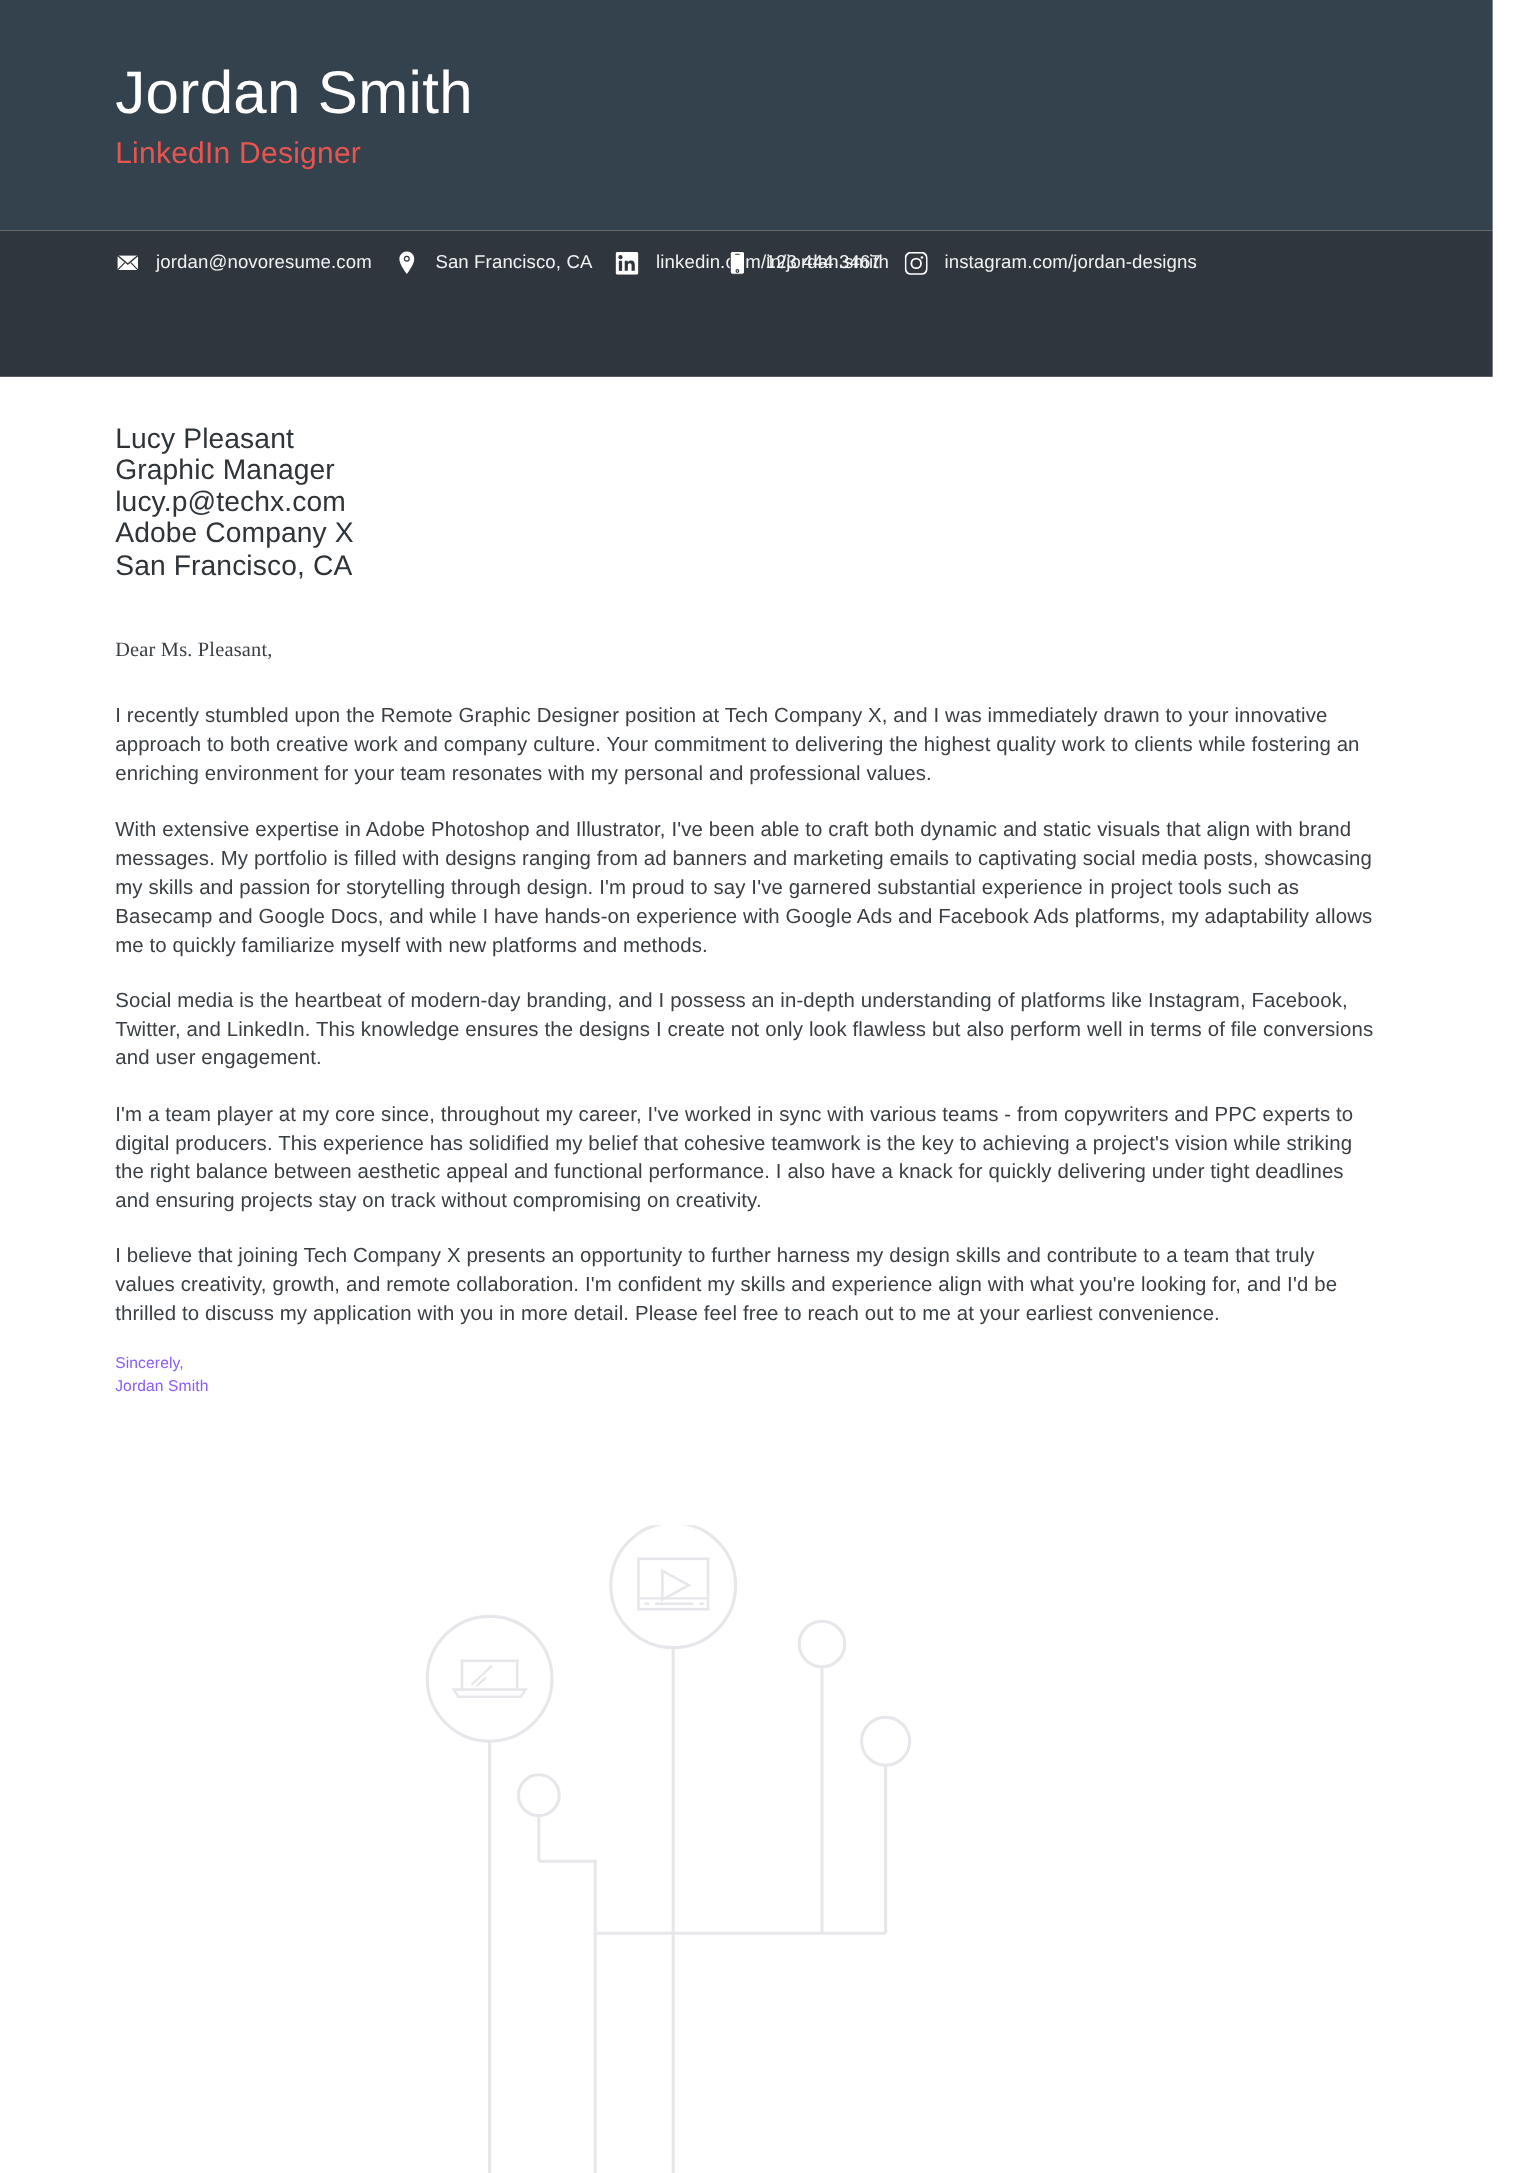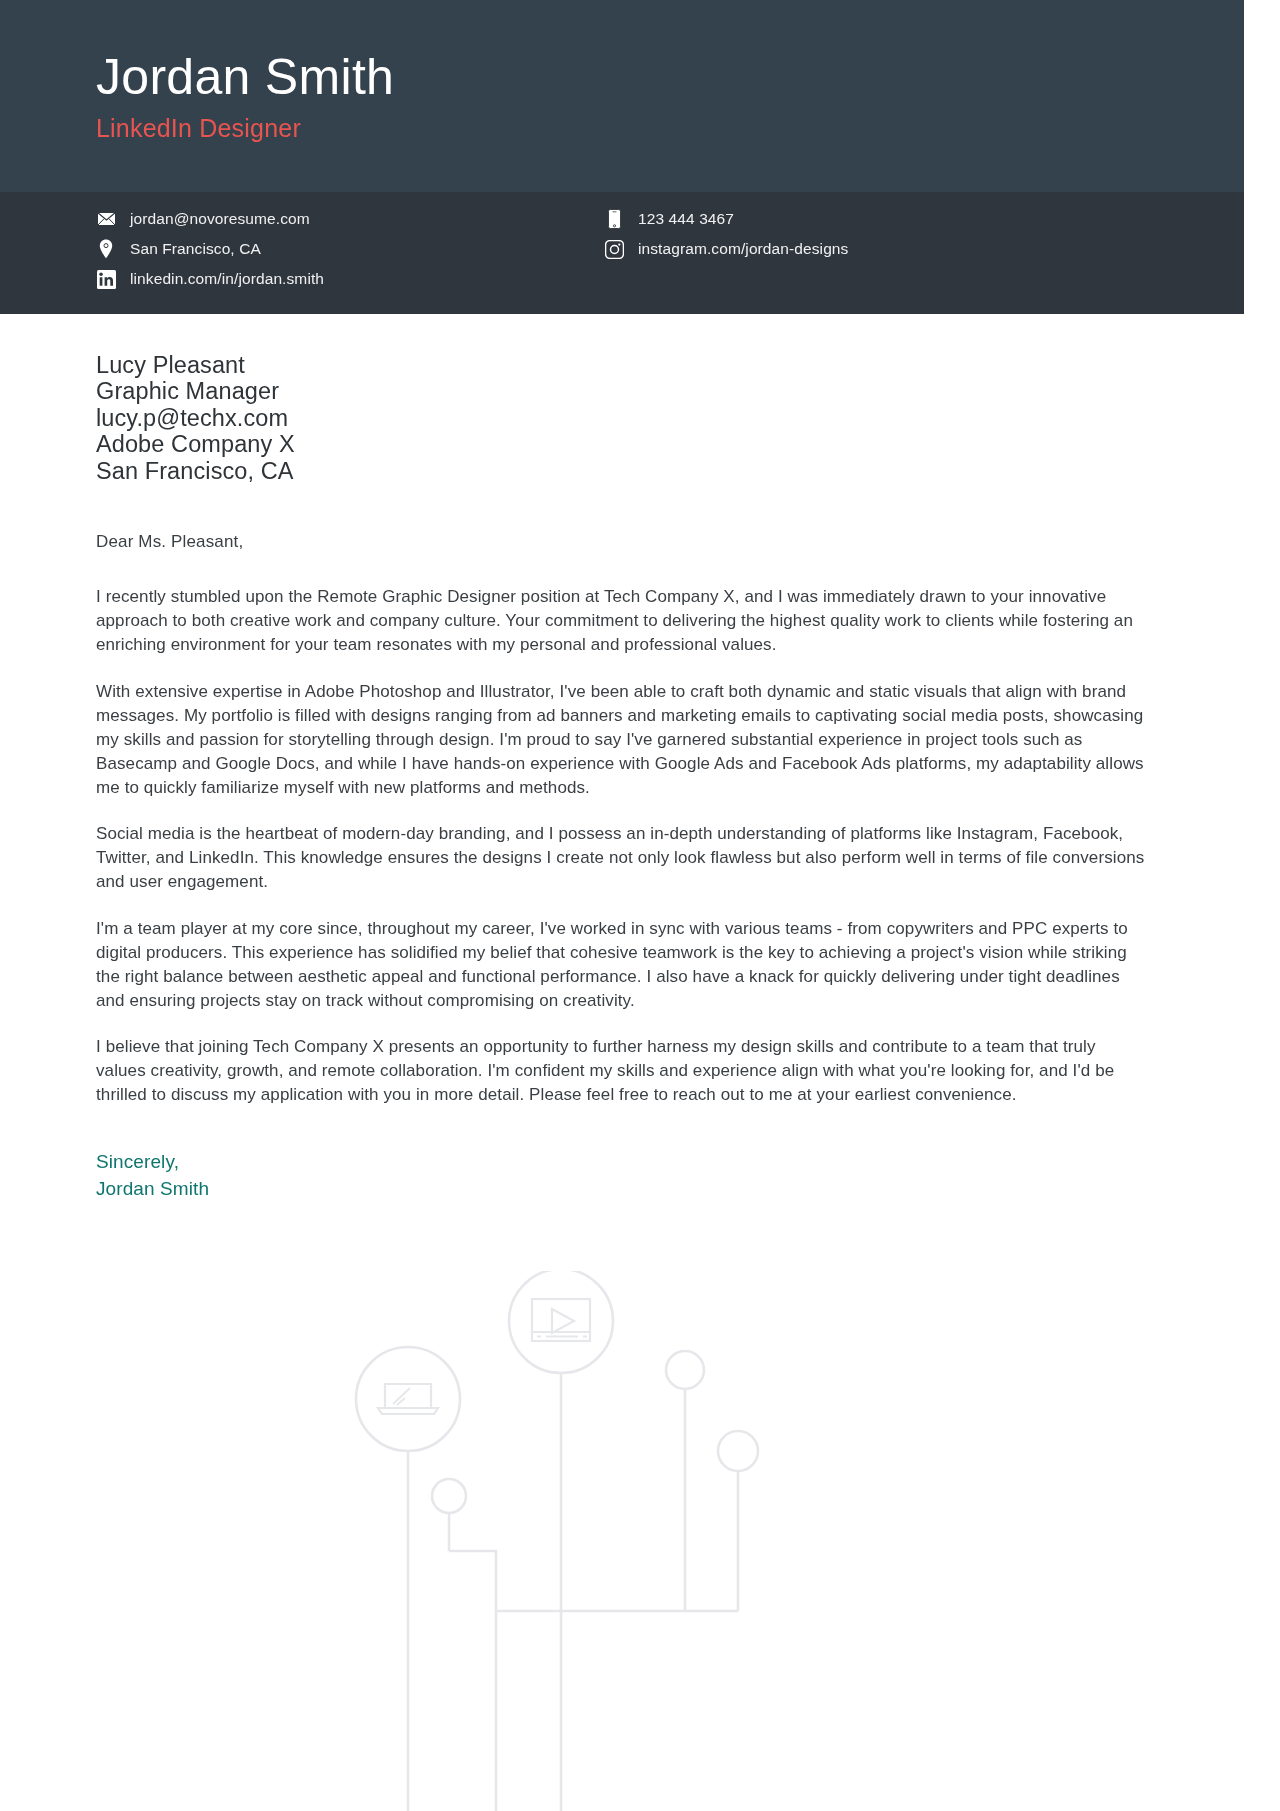--- a/index.html
+++ b/index.html
@@ -50,22 +50,21 @@
   
   .contact-band {
     background: #30363d;
     height: 122px;
     padding: 16px 96px 0 96px;
     display: flex;
   }
 
   .contact-col {
     display: flex;
-    flex-direction: column;
-    gap: 8px;
+    gap: 19px;
   }
   .contact-col.left  { width: 500px; }
   .contact-col.right { flex: 1; padding-left: 8px; }
 
   .contact-item {
     display: flex;
     align-items: center;
     gap: 14px;
     height: 22px;
   }
@@ -107,42 +106,43 @@
     line-height: 1.125;
     letter-spacing: 0.1px;
   }
 
   .salutation {
     margin-top: 48px;
     font-size: 17px;
     font-weight: 300;
     color: #3a3f43;
     letter-spacing: 0.15px;
+    font-family: Liberation Serif, serif;
   }
 
   .letter {
     margin-top: 33px;
   }
 
   .letter p {
     font-size: 17px;
     font-weight: 300;
     color: #3a3f43;
     line-height: 1.42;
     letter-spacing: 0.1px;
     margin-bottom: 22px;
     text-align: left;
   }
   .letter p:last-child { margin-bottom: 0; }
 
   .signoff {
-    margin-top: 42px;
-    font-size: 19px;
-    font-weight: 300;
-    color: #0f766e;
+    margin-top: 20px;
+    font-size: 13px;
+    font-weight: 300;
+    color: #8b5cf6;
     line-height: 1.42;
     letter-spacing: 0.1px;
   }
 
   
   .footer-art {
     position: absolute;
     left: 0;
     bottom: 0;
     width: 1280px;

